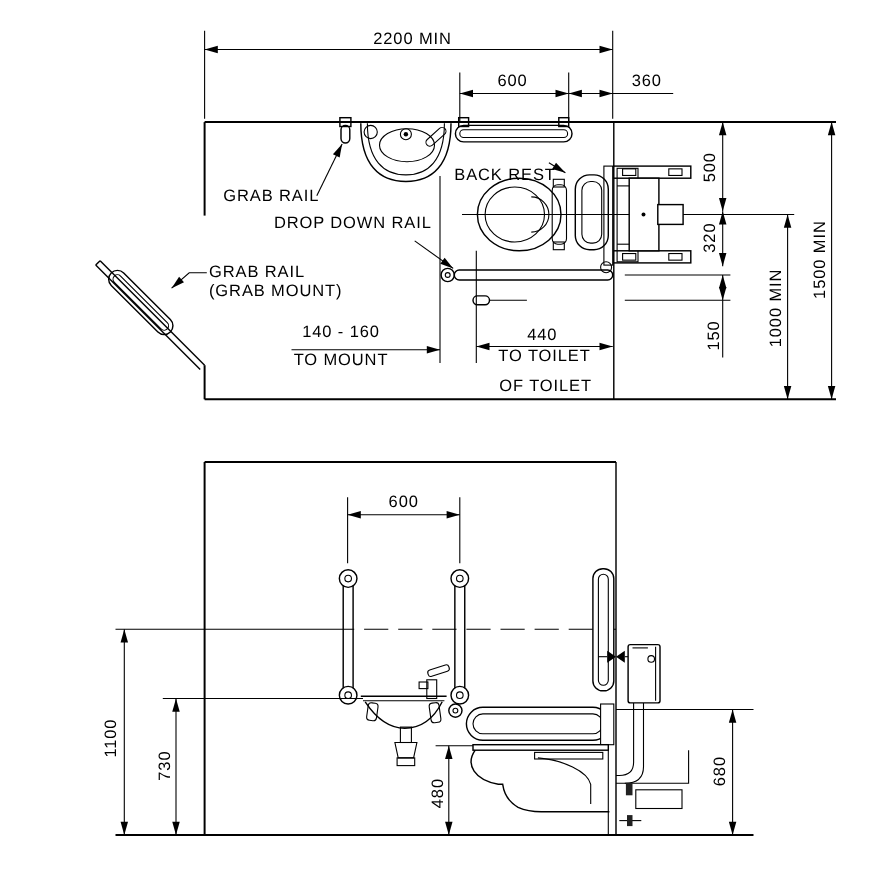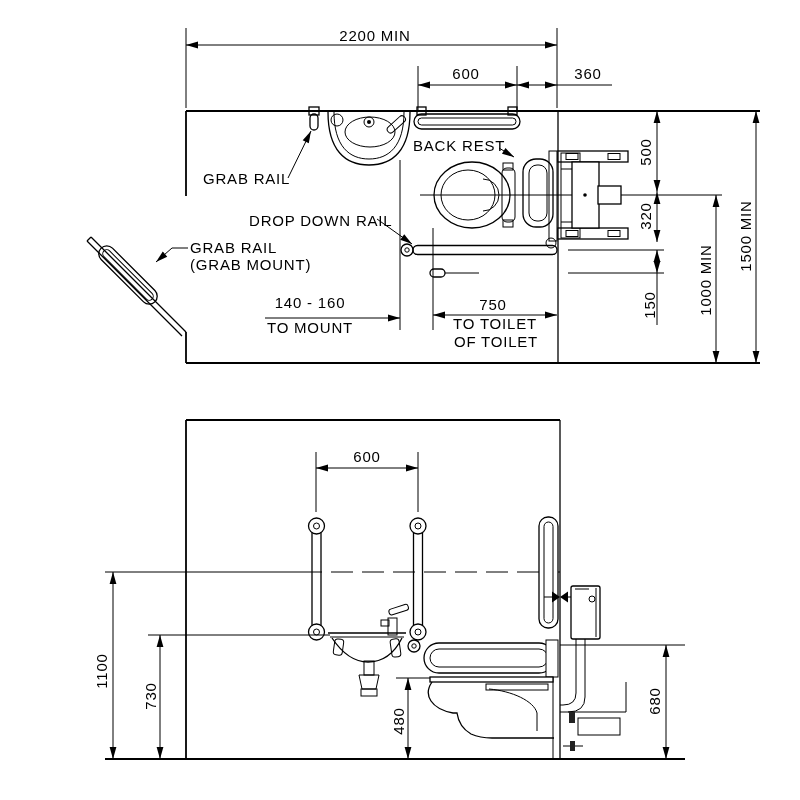--- a/index.html
+++ b/index.html
@@ -247,30 +247,30 @@
 <div class="lbl c" style="left:375px;top:36px">2200 MIN</div>
 <div class="lbl c" style="left:466px;top:74px">600</div>
 <div class="lbl c" style="left:588px;top:74px">360</div>
 <div class="lbl v" style="left:646px;top:152px">500</div>
 <div class="lbl v" style="left:646px;top:216px">320</div>
 <div class="lbl v" style="left:650px;top:305px">150</div>
 <div class="lbl v" style="left:706px;top:280px">1000 MIN</div>
 <div class="lbl v" style="left:746px;top:236px">1500 MIN</div>
 
 <div class="lbl" style="left:203px;top:171px">GRAB RAIL</div>
-<div class="lbl" style="left:249px;top:213px">DROP DOWN RAIL</div>
-<div class="lbl" style="left:413px;top:138px">BACK REST</div>
+<div class="lbl" style="left:249px;top:195px">DROP DOWN RAIL</div>
+<div class="lbl" style="left:413px;top:152px">BACK REST</div>
 <div class="lbl" style="left:190px;top:240px">GRAB RAIL</div>
 <div class="lbl" style="left:190px;top:257px">(GRAB MOUNT)</div>
 
 <div class="lbl c" style="left:310px;top:303px">140 - 160</div>
 <div class="lbl c" style="left:310px;top:328px">TO MOUNT</div>
-<div class="lbl c" style="left:493px;top:305px">750</div>
+<div class="lbl c" style="left:493px;top:305px">440</div>
 <div class="lbl c" style="left:495px;top:324px">TO TOILET</div>
-<div class="lbl c" style="left:496px;top:342px">OF TOILET</div>
+<div class="lbl c" style="left:496px;top:352px">OF TOILET</div>
 
 <div class="lbl c" style="left:367px;top:457px">600</div>
 <div class="lbl v" style="left:102px;top:671px">1100</div>
 <div class="lbl v" style="left:151px;top:696px">730</div>
 <div class="lbl v" style="left:399px;top:721px">480</div>
 <div class="lbl v" style="left:655px;top:701px">680</div>
 
 </div>
 
 </body></html>

